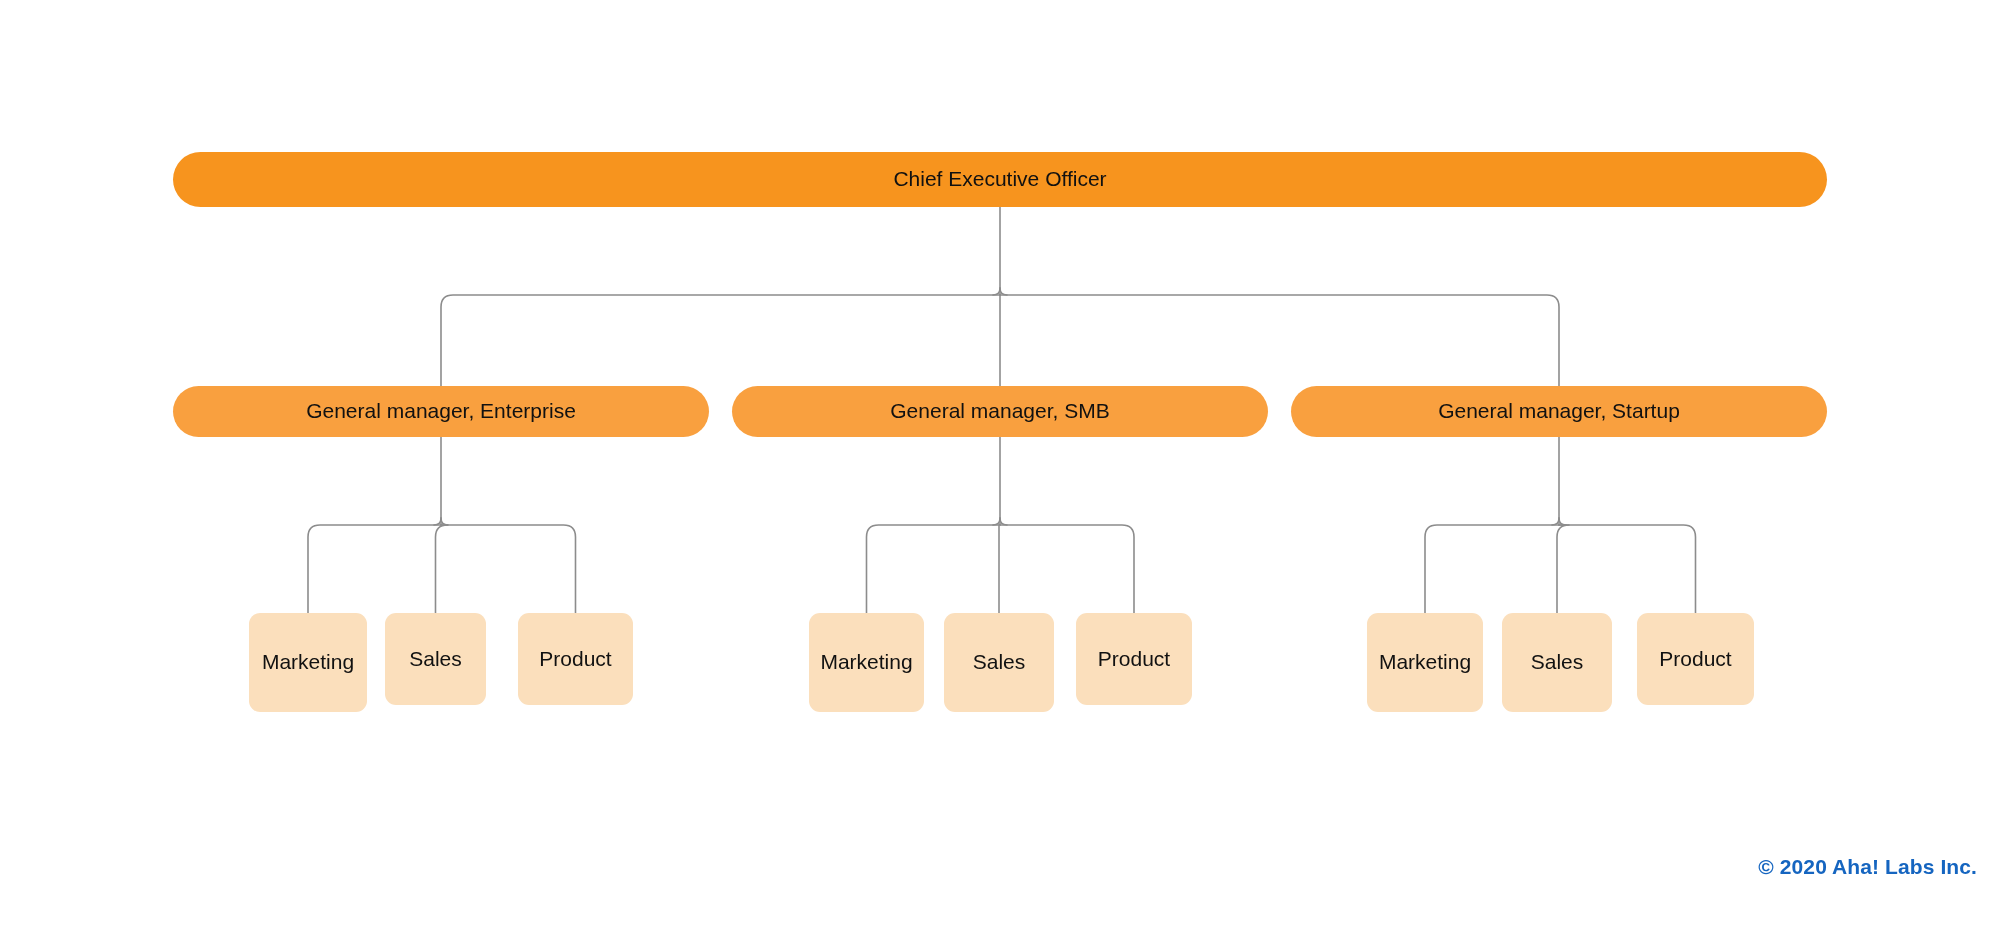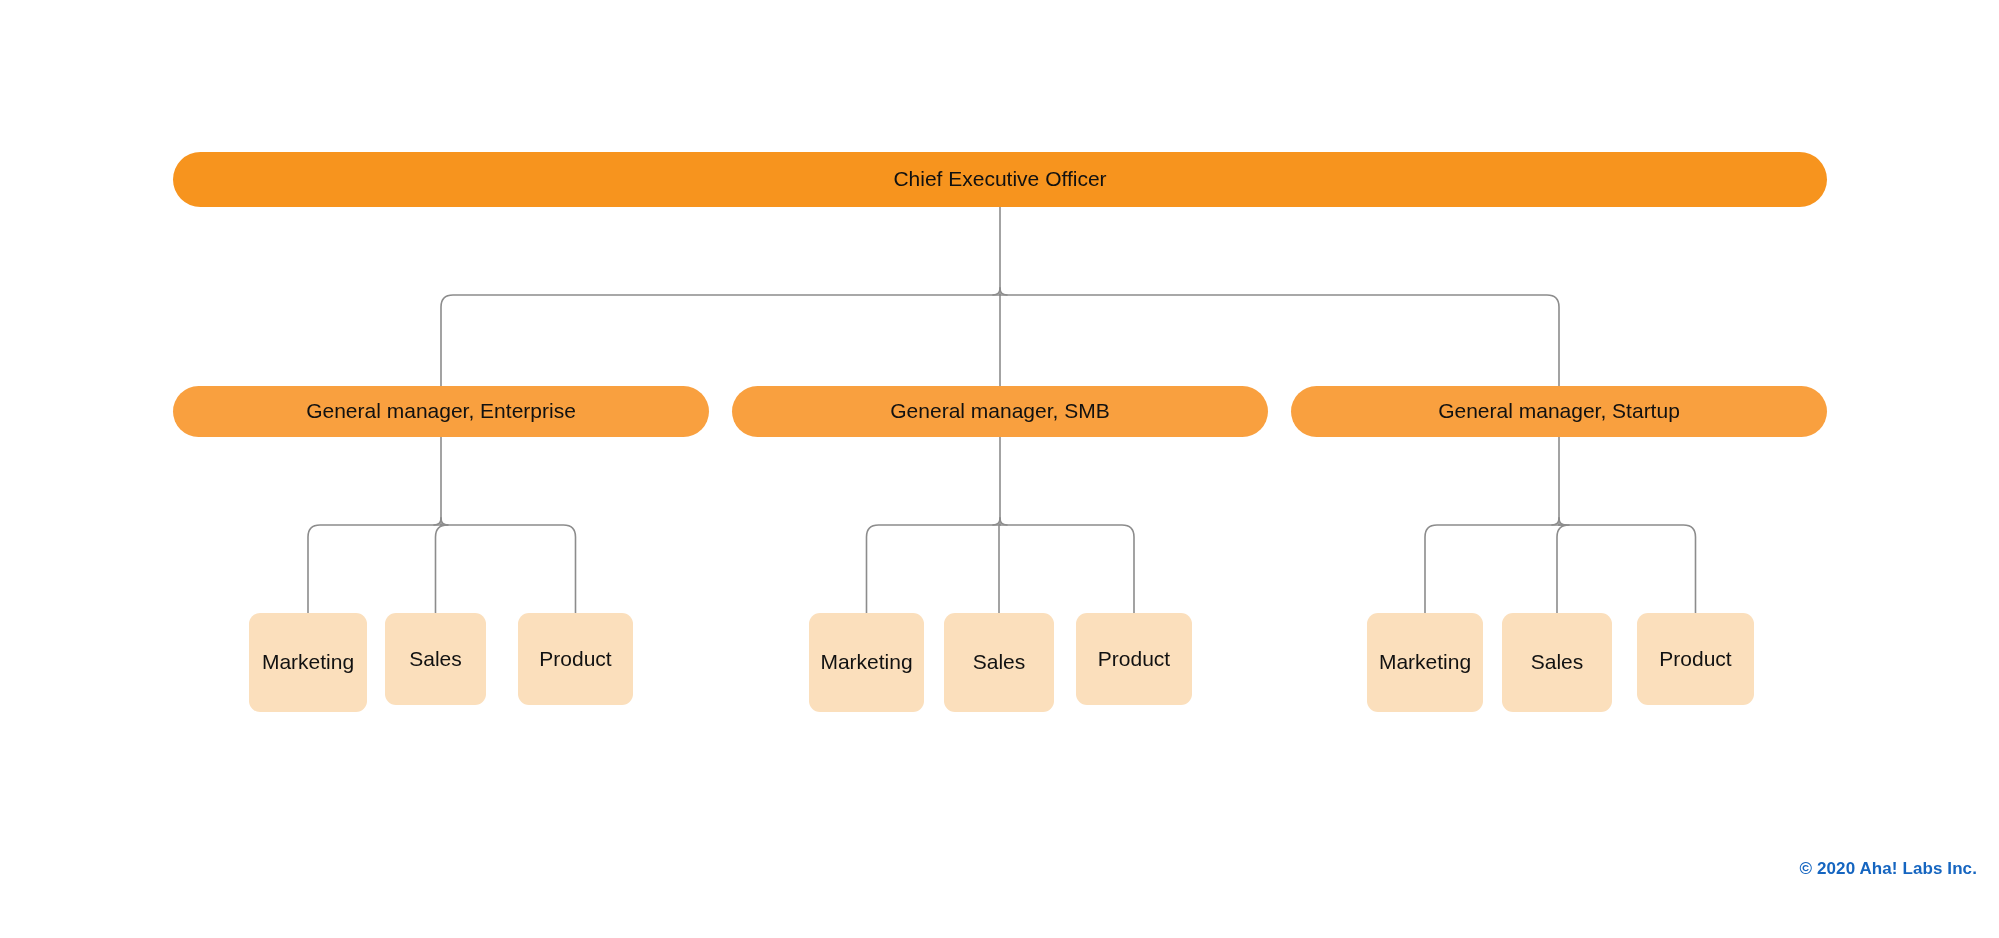--- a/index.html
+++ b/index.html
@@ -39,21 +39,21 @@
     fill: none;
     stroke-width: 1.6;
     stroke-linecap: round;
     stroke-linejoin: round;
   }
   #footer-note {
     position: absolute;
     right: 22px;
     bottom: 59px;
     font-family: "Liberation Sans", sans-serif;
-    font-size: 17px;
+    font-size: 21px;
     font-weight: bold;
     color: #1565C0;
     letter-spacing: 0.1px;
     white-space: nowrap;
   }
 </style>
 </head>
 <body>
 
 <div id="chart-root">

